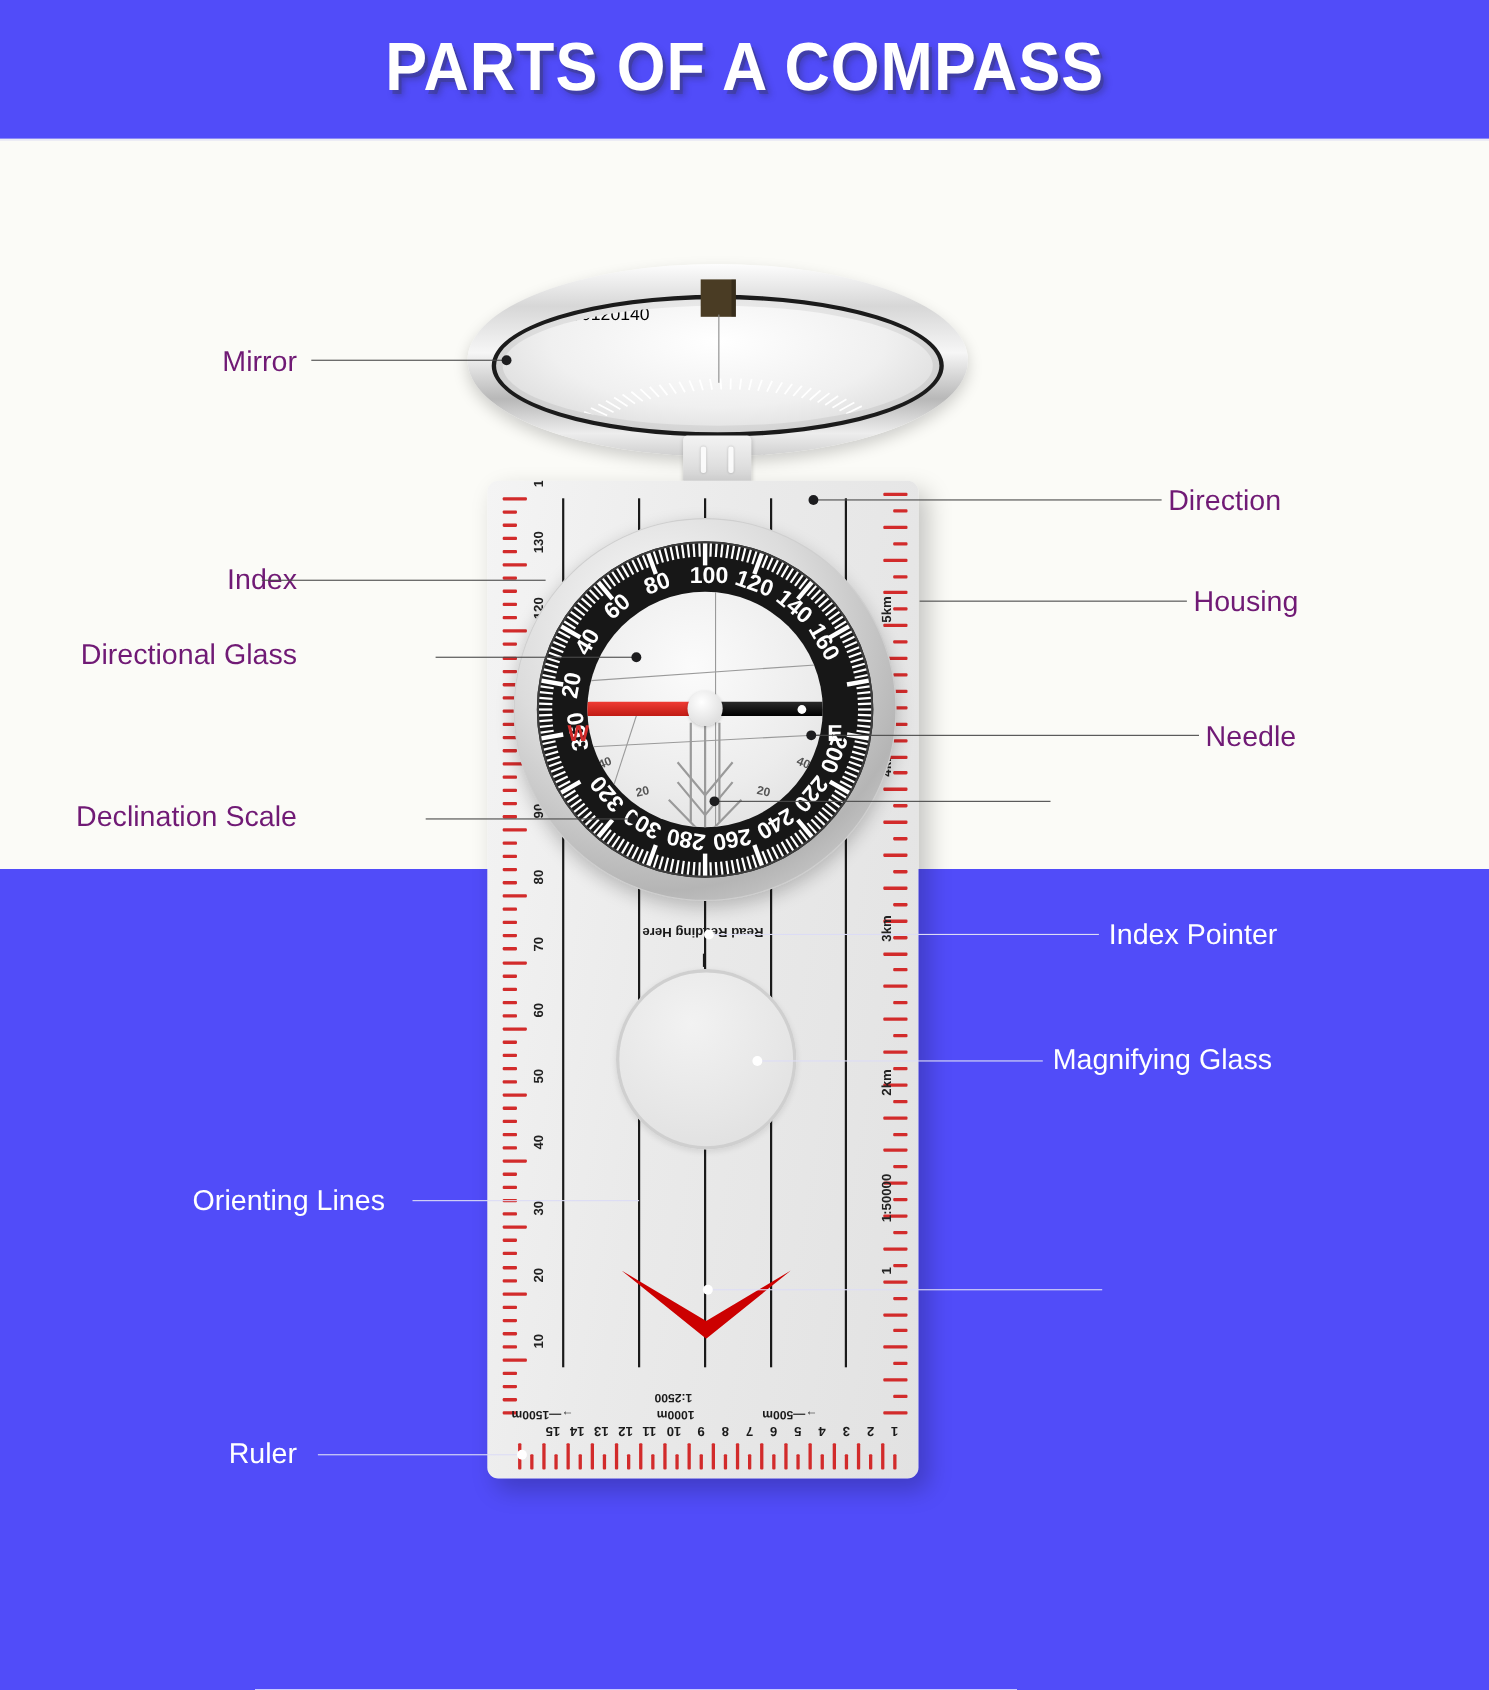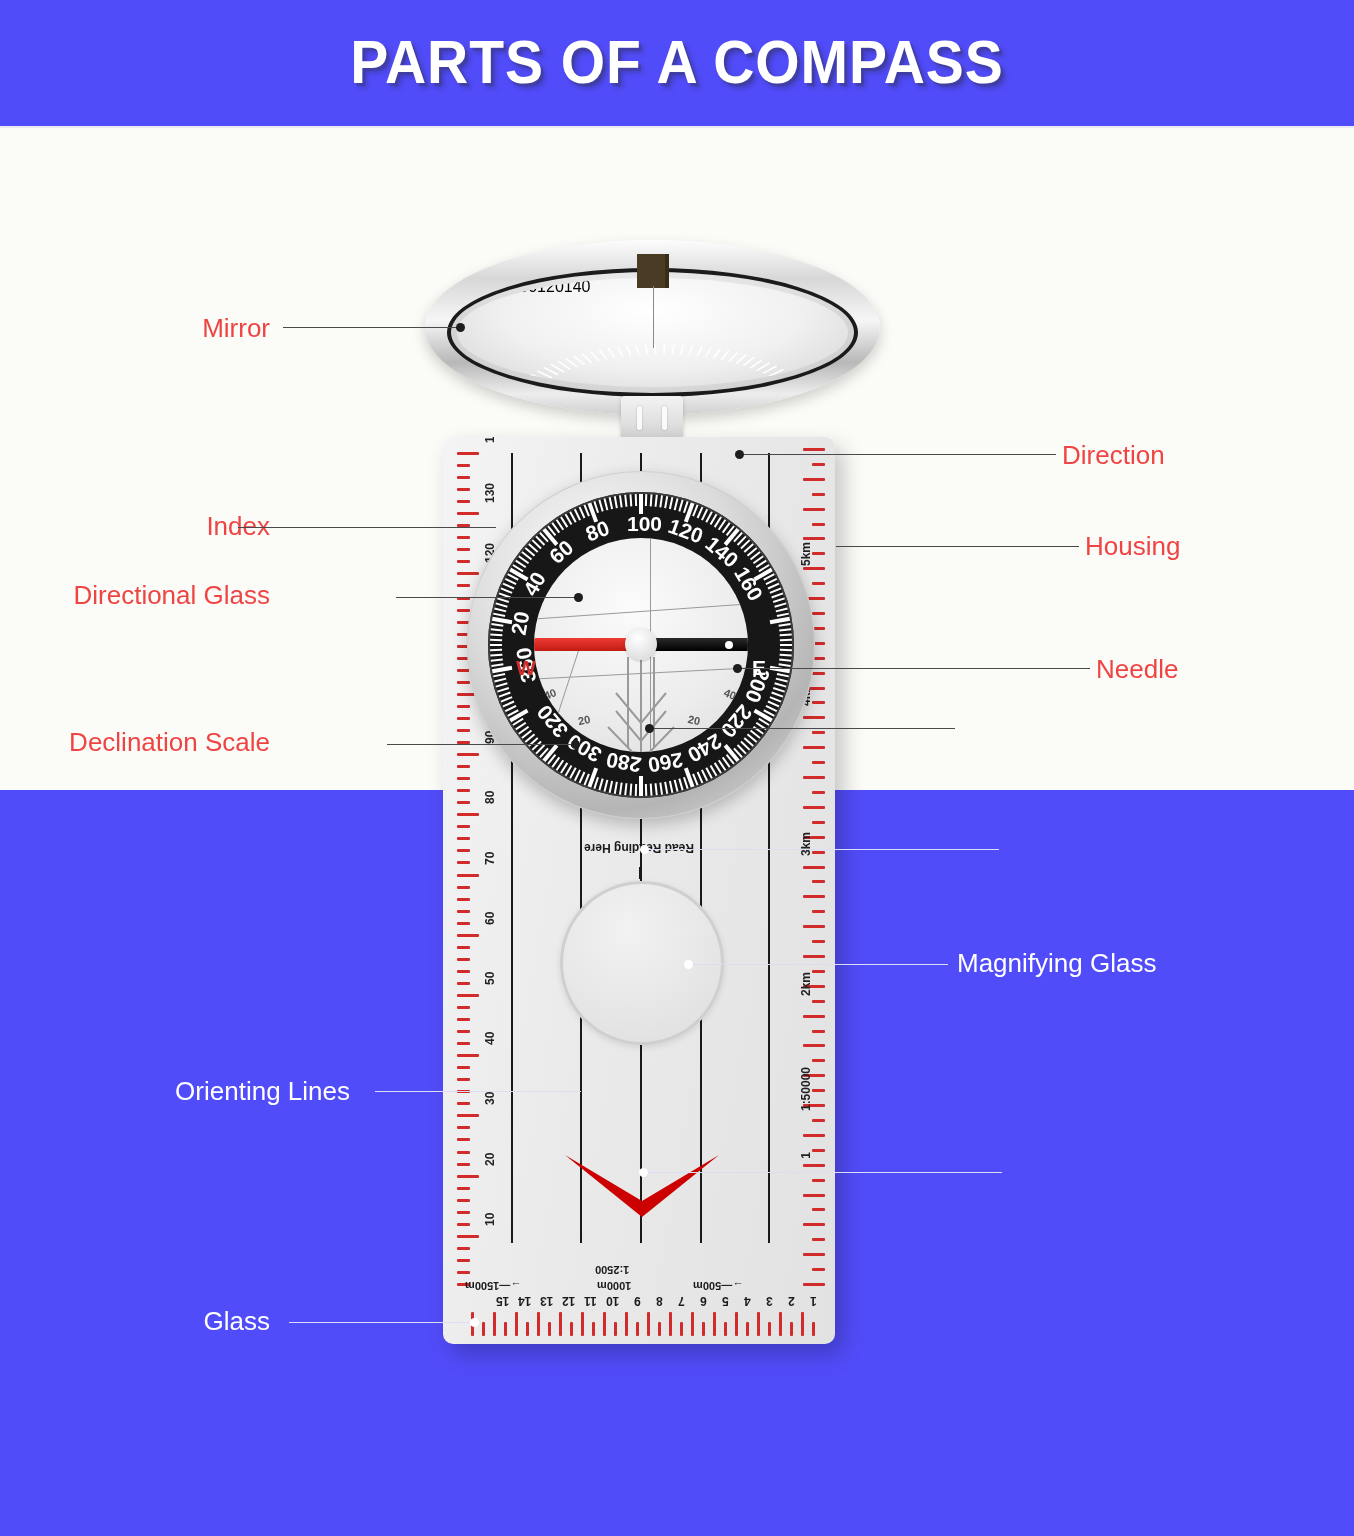--- a/index.html
+++ b/index.html
@@ -26,21 +26,21 @@
     color:#ffffff;
     transform:scaleX(0.92); transform-origin:center;
     text-shadow: 3px 3px 0 rgba(60,60,120,.45), 5px 5px 6px rgba(40,40,90,.35);
   }
 
   
   .lbl {
     position:absolute; font-size:26px; white-space:pre-line; line-height:1.18;
     font-family:"Liberation Sans", sans-serif;
   }
-  .lbl.dark  { color:#ef4444; }
+  .lbl.dark  { color:#701a75; }
   .lbl.light { color:#ffffff; }
   .lbl.r { text-align:left; }
   .lbl.l { text-align:right; }
 
   .leader { position:absolute; height:1px; }
   .leader.dark  { background:#4a4a4a; }
   .leader.light { background:#dcdcf5; }
   .dot { position:absolute; width:9px; height:9px; border-radius:50%; }
   .dot.dark  { background:#1d1d1f; }
   .dot.light { background:#ffffff; }
@@ -735,38 +735,39 @@
   <div class="leader dark" style="left:396px; top:597px; width:182px;"></div>
   <div class="dot dark" style="left:574px; top:593px;"></div>
 
   <div class="lbl l dark" style="left:20px;  top:727px; width:250px;">Declination Scale</div>
   <div class="leader dark" style="left:387px; top:744px; width:188px;"></div>
   <div class="dot dark" style="left:571px; top:740px;"></div>
 
   <div class="lbl l light" style="left:20px;  top:1076px; width:330px;">Orienting Lines</div>
   <div class="leader light" style="left:375px; top:1091px; width:206px;"></div>
 
-  <div class="lbl l light" style="left:60px;  top:1306px; width:210px;">Glass</div>
+  <div class="lbl l light" style="left:60px;  top:1306px; width:210px;">Ruler</div>
   <div class="leader light" style="left:289px; top:1322px; width:190px;"></div>
   <div class="dot light" style="left:470px; top:1318px;"></div>
 
   <div class="lbl r dark" style="left:1062px; top:440px; width:280px;">Direction</div>
   <div class="leader dark" style="left:740px;  top:454px; width:316px;"></div>
   <div class="dot dark" style="left:735px;  top:450px;"></div>
 
   <div class="lbl r dark" style="left:1085px; top:531px; width:280px;">Housing</div>
   <div class="leader dark" style="left:836px;  top:546px; width:243px;"></div>
 
   <div class="lbl r dark" style="left:1096px; top:654px; width:280px;">Needle</div>
   <div class="leader dark" style="left:740px;  top:668px; width:350px;"></div>
   <div class="dot dark" style="left:733px;  top:664px;"></div>
 
   <div class="leader dark" style="left:650px;  top:728px; width:305px;"></div>
   <div class="dot dark" style="left:645px;  top:724px;"></div>
 
+  <div class="lbl r light" style="left:1008px; top:834px; width:300px;">Index Pointer</div>
   <div class="leader light" style="left:645px;  top:849px; width:354px;"></div>
   <div class="dot light" style="left:640px;  top:845px;"></div>
 
   <div class="lbl r light" style="left:957px;  top:948px; width:320px;">Magnifying Glass</div>
   <div class="leader light" style="left:690px;  top:964px; width:258px;"></div>
   <div class="dot light" style="left:684px;  top:960px;"></div>
 
   <div class="leader light" style="left:645px; top:1172px; width:357px;"></div>
   <div class="dot light" style="left:639px; top:1168px;"></div>
 

